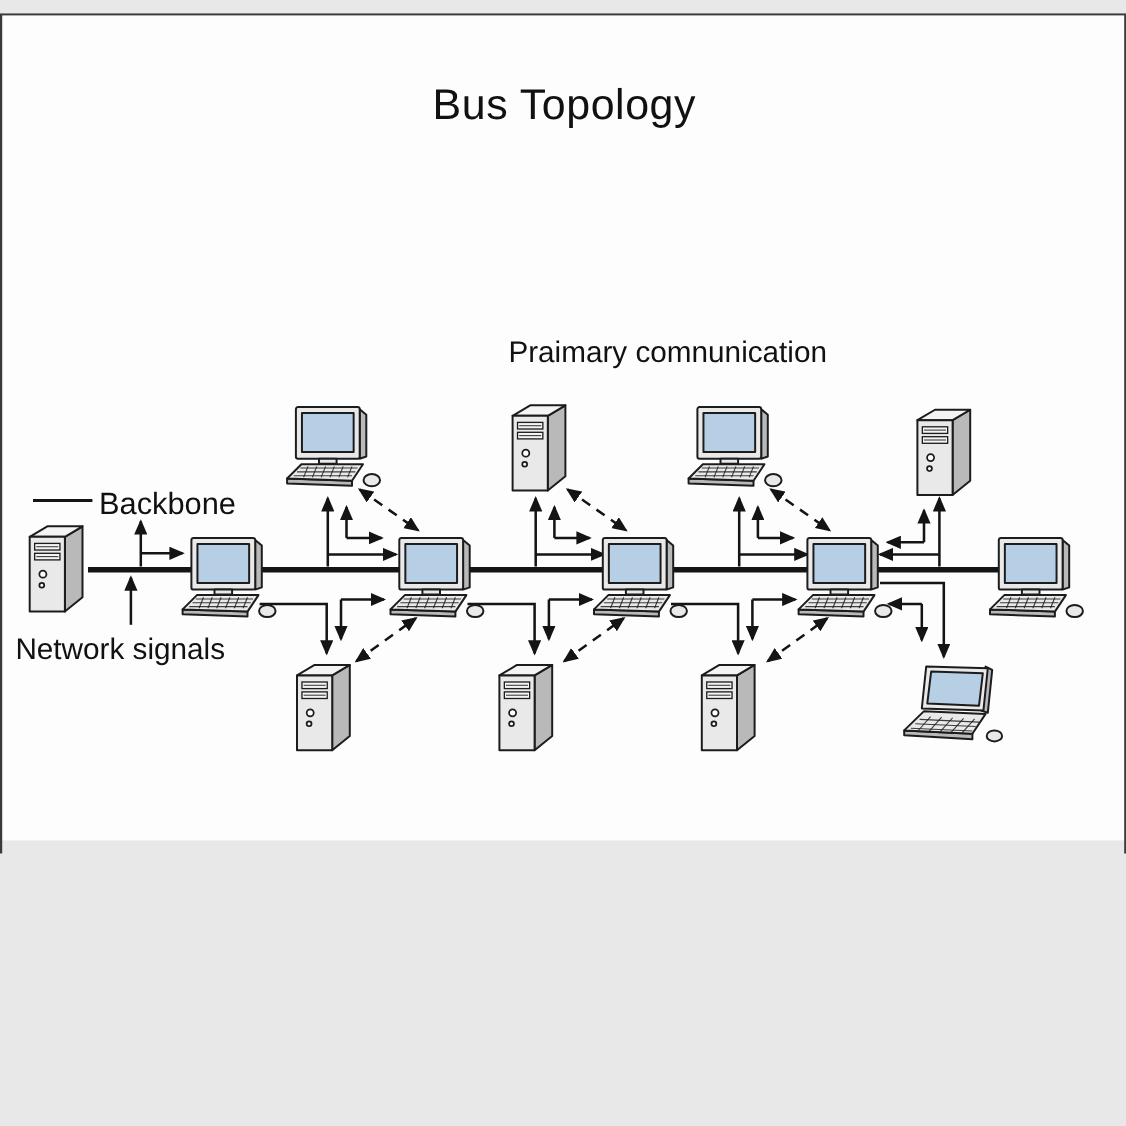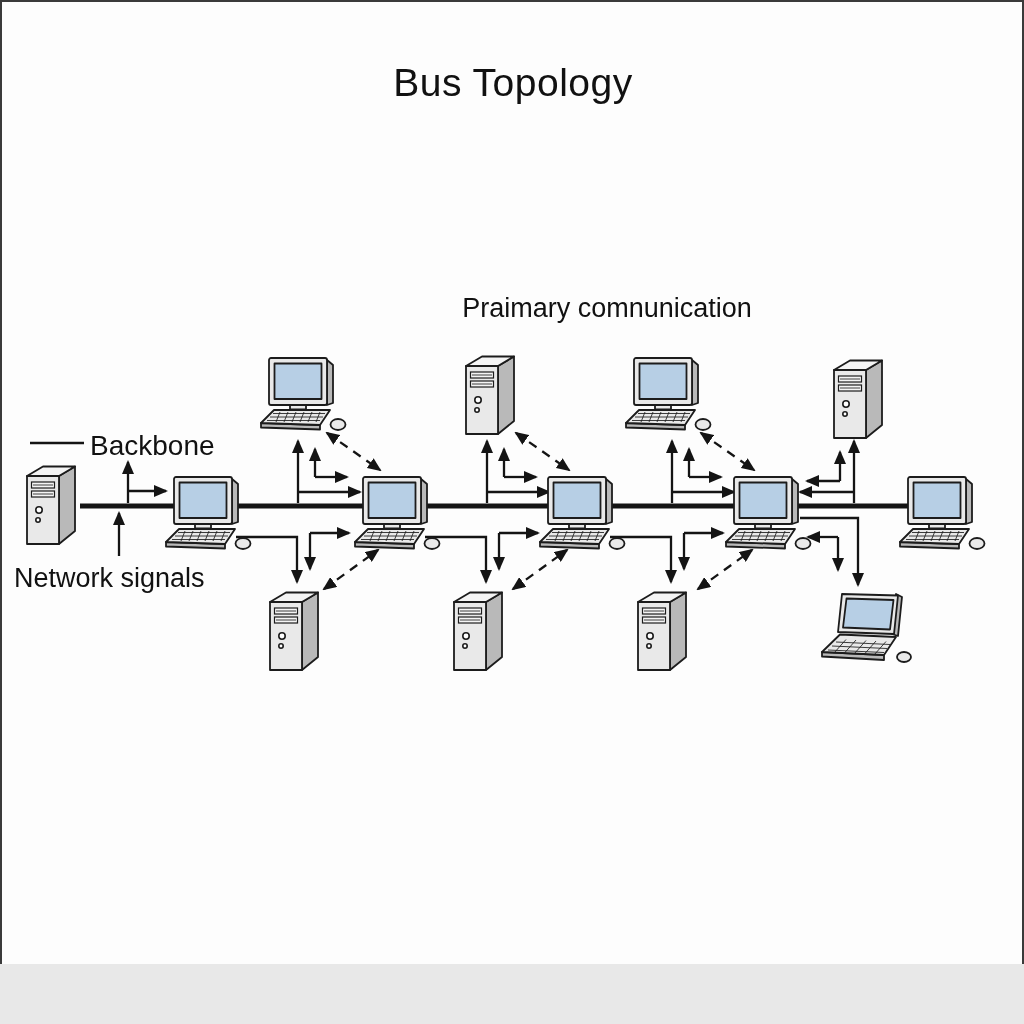--- a/index.html
+++ b/index.html
@@ -1,19 +1,19 @@
 <!DOCTYPE html>
 <html><head>
 <meta charset="utf-8">
 <style>
   html,body{margin:0;padding:0;background:#e8e8e8;}
   #canvas{
     position:relative;
-    width:1024px;height:964px;
-    margin:0 auto;
+    width:1024px;height:752px;
+    margin:12px auto;
     background:var(--background,#fdfdfd);
     font-family:"Liberation Sans", sans-serif;
   }
   svg{display:block}
   
   .case{fill:var(--case-gray,#e9e9e9);stroke:var(--outline,#1c1c1c);stroke-width:1.8;stroke-linejoin:round}
   .top{fill:var(--case-light,#f4f4f4);stroke:var(--outline,#1c1c1c);stroke-width:1.8;stroke-linejoin:round}
   .side{fill:var(--side-gray,#b9b9b9);stroke:var(--outline,#1c1c1c);stroke-width:1.8;stroke-linejoin:round}
   .scr{fill:var(--screen-blue,#b7cfe5);stroke:var(--outline,#1c1c1c);stroke-width:1.8;stroke-linejoin:round}
   .bay{fill:var(--case-light,#f4f4f4);stroke:var(--outline,#1c1c1c);stroke-width:1.2}

